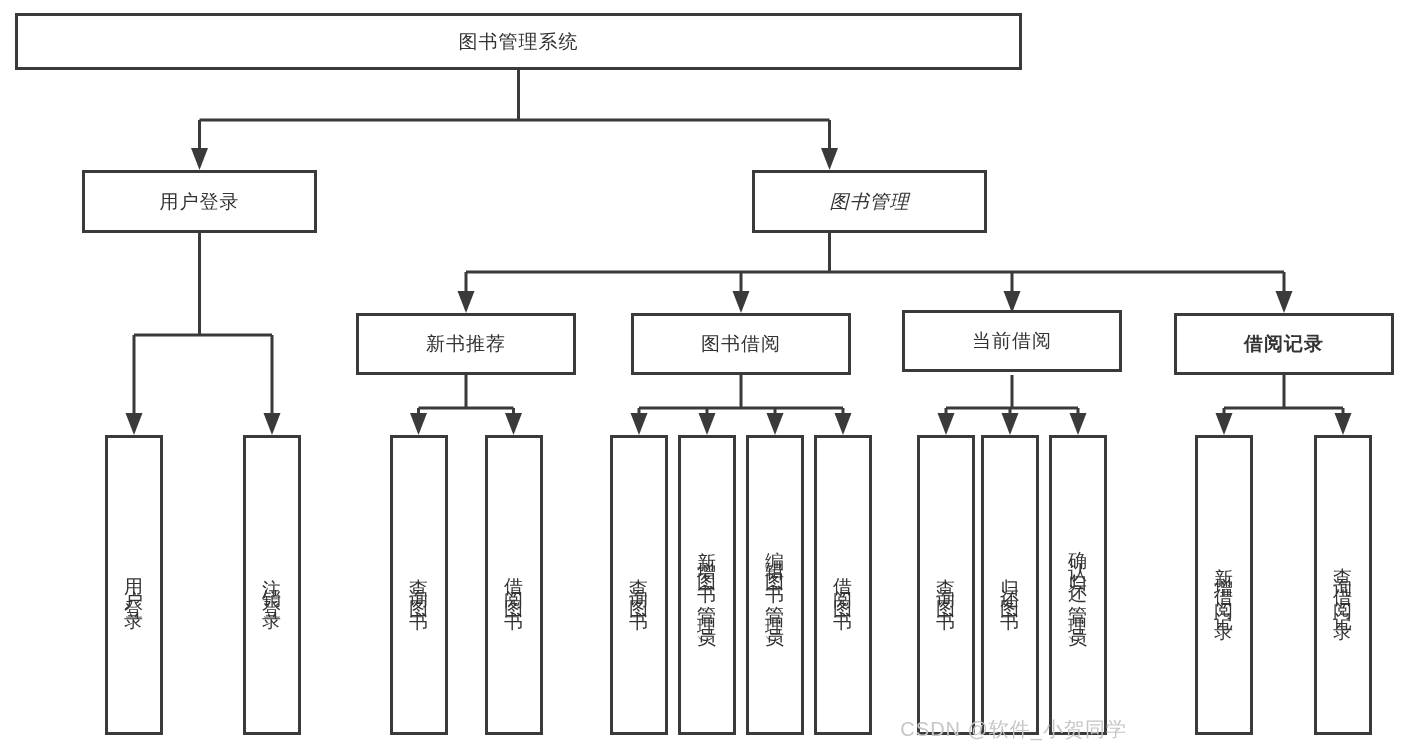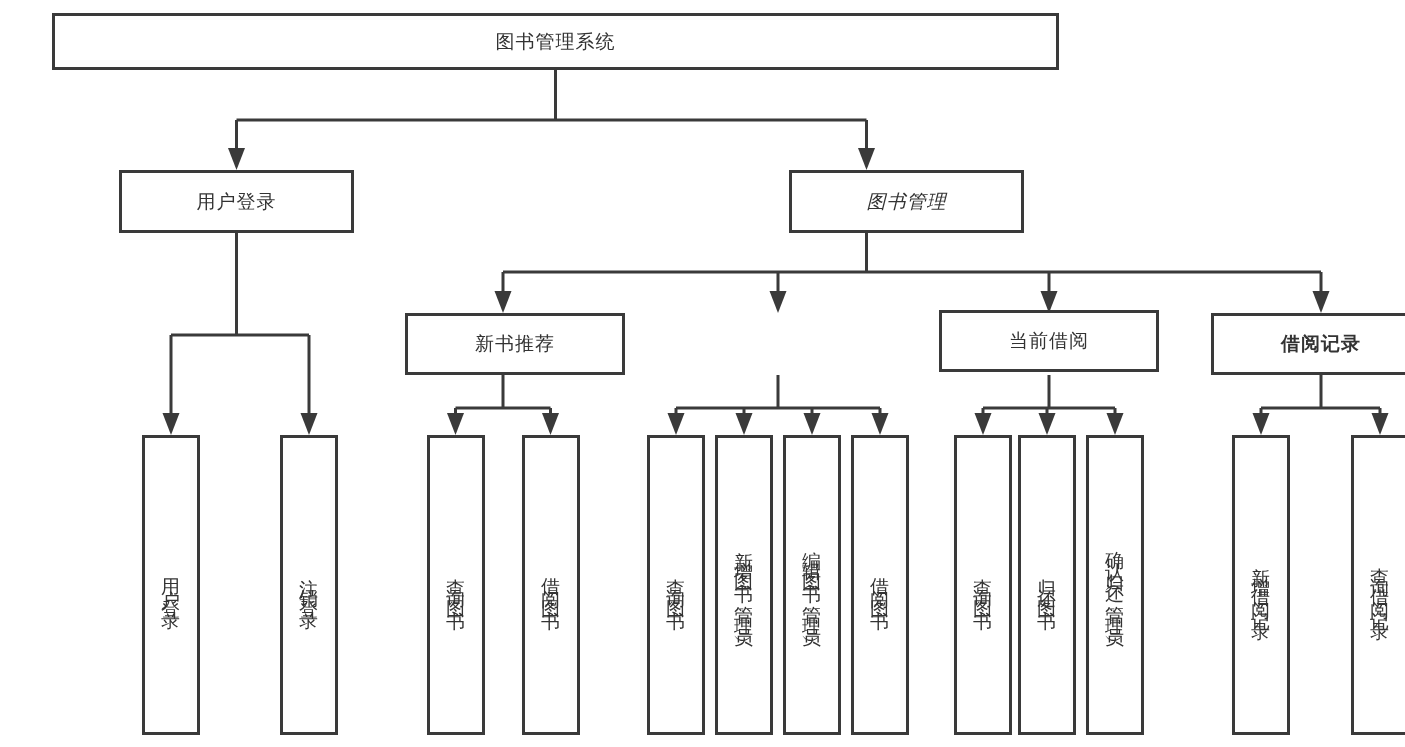--- a/index.html
+++ b/index.html
@@ -6,21 +6,20 @@
   html, body {
     width: 1405px; height: 747px;
     background: #ffffff;
     font-family: "Liberation Sans", "DejaVu Sans", sans-serif;
     overflow: hidden;
   }
   .diagram {
     position: relative;
     width: 1129px; height: 747px;
     background: #ffffff;
-    margin-left: 37px;
   }
   .connectors {
     position: absolute; left: 0; top: 0;
     width: 1405px; height: 747px;
     pointer-events: none;
   }
   .node {
     position: absolute;
     background: #ffffff;
     border: 3px solid #3a3a3a;
@@ -121,32 +120,34 @@
       <polygon points="1215.5,413 1232.5,413 1224,435"></polygon>
       <polygon points="1334.5,413 1351.5,413 1343,435"></polygon>
     </g>
   </svg>
 
   <div class="node" style="left:15px; top:13px; width:1007px; height:57px;">图书管理系统</div>
 
   <div class="node" style="left:82px; top:170px; width:235px; height:63px;">用户登录</div>
   <div class="node" style="left:752px; top:170px; width:235px; height:63px;font-style:italic;">图书管理</div>
 
-  <div class="node" style="left:368px; top:313px; width:220px; height:62px;">新书推荐</div>
+  <div class="node" style="left:356px; top:313px; width:220px; height:62px;">新书推荐</div>
+  <div class="node" style="left:631px; top:313px; width:220px; height:62px;">图书借阅</div>
   <div class="node" style="left:902px; top:310px; width:220px; height:62px;">当前借阅</div>
   <div class="node" style="left:1174px; top:313px; width:220px; height:62px;font-weight:bold;">借阅记录</div>
 
   <div class="leaf" style="left:105px;">用户登录</div>
   <div class="leaf" style="left:243px;">注销登录</div>
   <div class="leaf" style="left:390px;">查询图书</div>
   <div class="leaf" style="left:485px;">借阅图书</div>
   <div class="leaf" style="left:610px;">查询图书</div>
   <div class="leaf" style="left:678px;">新增图书（管理员）</div>
   <div class="leaf" style="left:746px;">编辑图书（管理员）</div>
   <div class="leaf" style="left:814px;">借阅图书</div>
   <div class="leaf" style="left:917px;">查询图书</div>
   <div class="leaf" style="left:981px;">归还图书</div>
   <div class="leaf" style="left:1049px;">确认归还（管理员）</div>
   <div class="leaf" style="left:1195px;">新增借阅记录</div>
   <div class="leaf" style="left:1314px;">查询借阅记录</div>
 
+  <div class="watermark">CSDN @软件_小贺同学</div>
 
 </div>
 
 </body></html>

